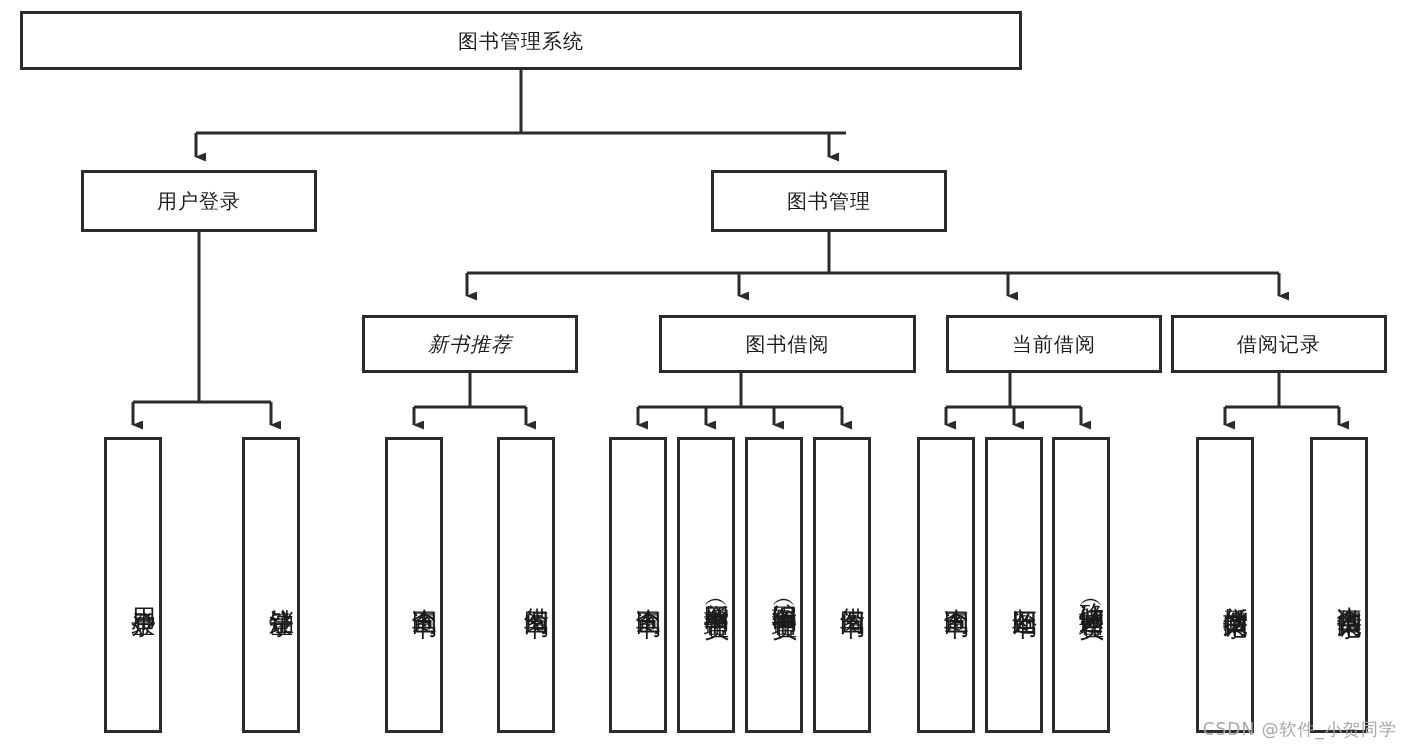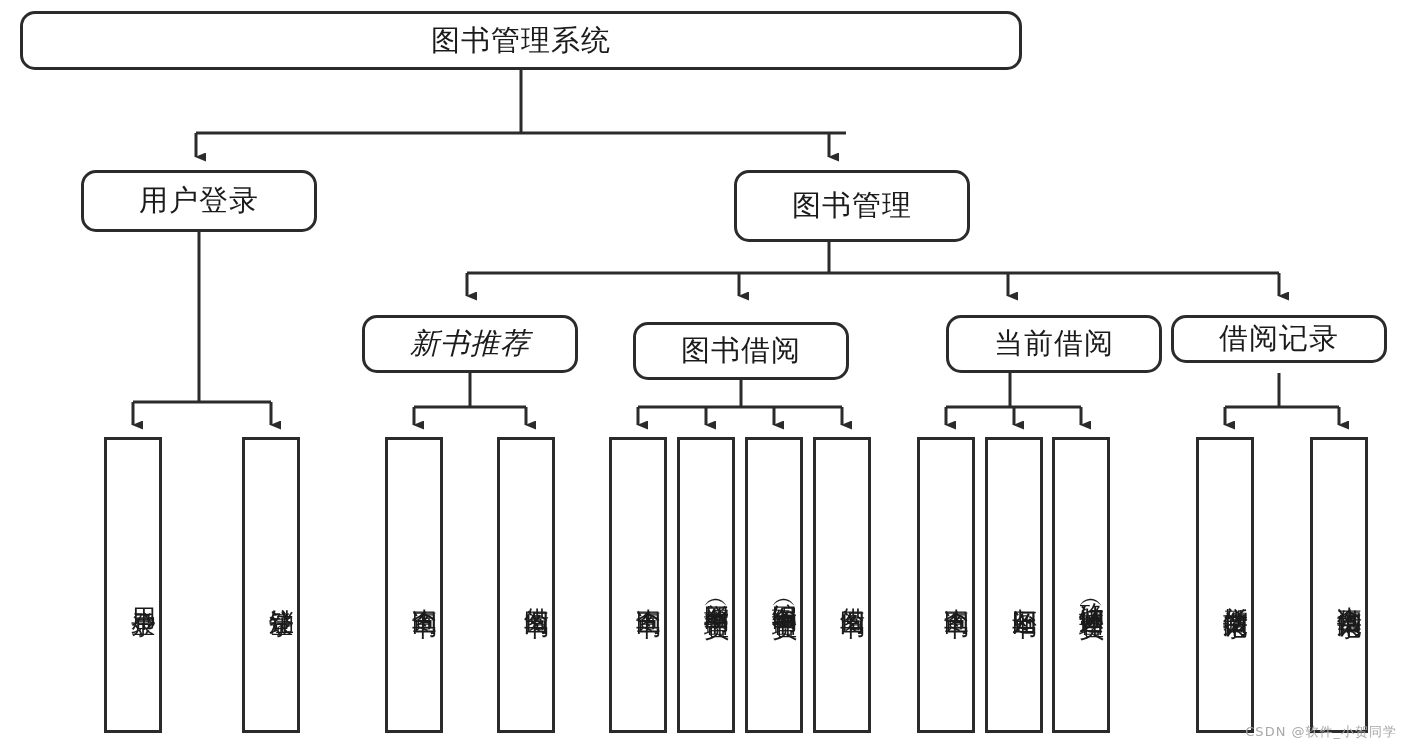--- a/index.html
+++ b/index.html
@@ -2,24 +2,24 @@
 <html><head>
 <meta charset="utf-8">
 <title>图书管理系统 功能结构图</title>
 <style>
   html,body{margin:0;padding:0;background:#ffffff;}
   body{font-family:"DejaVu Sans","Liberation Sans",sans-serif;}
   #canvas{position:relative;width:1405px;height:747px;background:#fff;overflow:hidden;}
   svg.links{position:absolute;left:0;top:0;width:1405px;height:747px;pointer-events:none;}
   .node{position:absolute;box-sizing:border-box;background:#ffffff;border:3px solid #2b2b2b;
         display:flex;align-items:center;justify-content:center;color:#1b1b1b;}
-  .node.h{font-size:29px;letter-spacing:1px;line-height:1.1;border-radius:15px;}
+  .node.h{font-size:20px;letter-spacing:1px;line-height:1.1;}
   .node.v{writing-mode:vertical-rl;text-orientation:upright;font-size:25px;line-height:1.25;
           letter-spacing:2px;padding-top:14px;align-items:flex-start;justify-content:center;}
-  .watermark{position:absolute;right:8px;bottom:6px;font-size:13px;color:#a8a8a8;
+  .watermark{position:absolute;right:8px;bottom:6px;font-size:17px;color:#a8a8a8;
              letter-spacing:1px;white-space:nowrap;}
 </style>
 </head>
 <body>
 
 <div id="canvas">
 
   <svg class="links" viewBox="0 0 1405 747" xmlns="http://www.w3.org/2000/svg">
     <defs>
       <marker id="arr" markerWidth="9" markerHeight="11" refX="4.5" refY="10" orient="auto" markerUnits="userSpaceOnUse">
@@ -70,34 +70,34 @@
     </g>
   </svg>
 
   <div class="node h" style="left:20px;top:11px;width:1002px;height:59px;">
     <span>图书管理系统</span>
   </div>
 
   <div class="node h" style="left:81px;top:170px;width:236px;height:62px;">
     <span>用户登录</span>
   </div>
-  <div class="node h" style="left:711px;top:170px;width:236px;height:72px;margin-left:23px;">
+  <div class="node h" style="left:711px;top:170px;width:236px;height:62px;">
     <span>图书管理</span>
   </div>
 
   <div class="node h" style="left:362px;top:315px;width:216px;height:58px;font-style:italic;">
     <span>新书推荐</span>
   </div>
-  <div class="node h" style="left:633px;top:315px;width:216px;height:58px;margin-top:7px;">
+  <div class="node h" style="left:659px;top:315px;width:257px;height:58px;">
     <span>图书借阅</span>
   </div>
   <div class="node h" style="left:902px;top:315px;width:216px;height:58px;margin-left:44px;">
     <span>当前借阅</span>
   </div>
-  <div class="node h" style="left:1171px;top:315px;width:216px;height:48px;">
+  <div class="node h" style="left:1171px;top:315px;width:216px;height:58px;">
     <span>借阅记录</span>
   </div>
 
   <div class="node v" style="left:104px;top:437px;width:58px;height:296px;">
     <span>用户登录</span>
   </div>
   <div class="node v" style="left:242px;top:437px;width:58px;height:296px;">
     <span>注销登录</span>
   </div>
 

